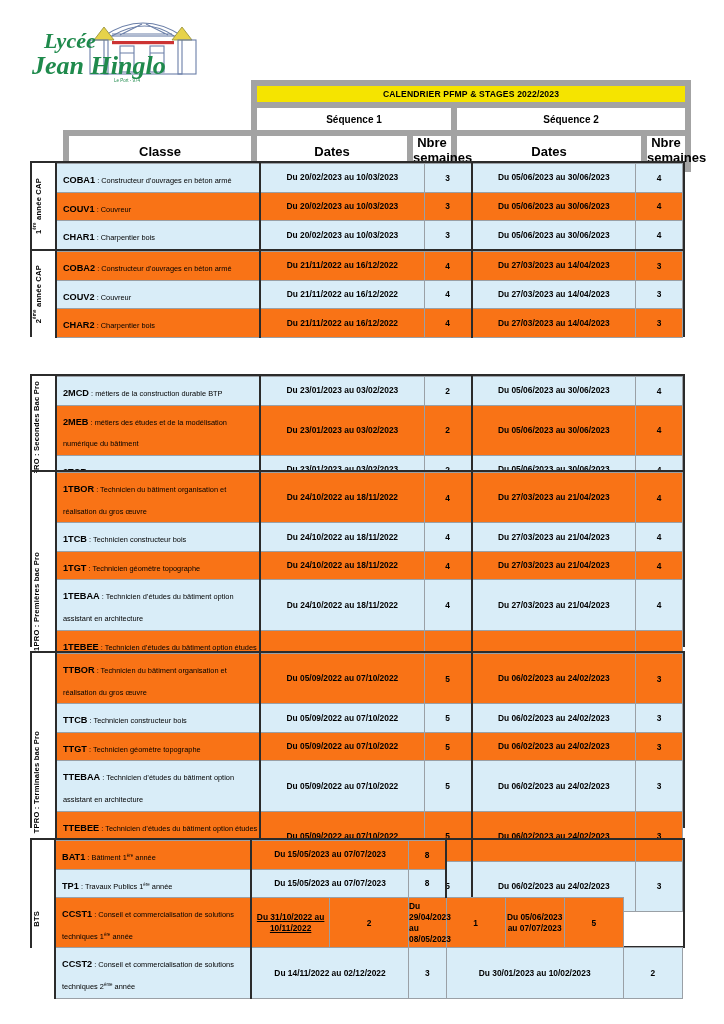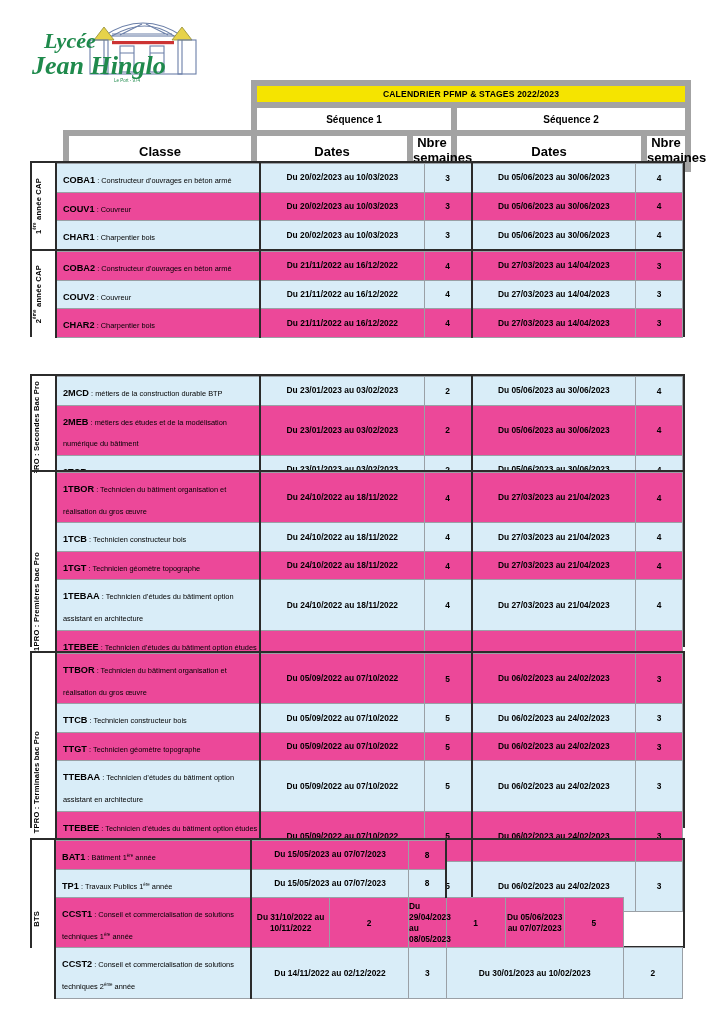--- a/index.html
+++ b/index.html
@@ -132,24 +132,24 @@
     font-size: 8.4px;
     border-right: 2px solid #2b2b2b;
   }
   td.nbre.last { border-right: 1px solid #9aa0a6; }
 
   .code { font-weight: bold; font-size: 9.2px; }
   .desc { font-size: 7.4px; }
   sup { font-size: 60%; vertical-align: super; }
 
   .blue { background: #d9edf8; }
-  .white { background: #ec4899; }
-
-  
-  .bts td.dates-a { width: 104px; text-align:center; font-weight:bold; font-size:8.4px; line-height:1.3;}
+  .white { background: #f97316; }
+
+  
+  .bts td.dates-a { width: 104px; text-align:center; font-weight:bold; font-size:8.4px; line-height:1.3;text-decoration:underline;}
   .bts td.nbre-a  { width: 36px; text-align:center; font-weight:bold; font-size:8.4px; }
   .bts td.dates-b { width: 104px; text-align:left; font-weight:bold; font-size:8.4px; line-height:1.3;}
   .bts td.nbre-b  { width: 36px; text-align:center; font-weight:bold; font-size:8.4px; }
   .bts td.dates-c { width: 104px; text-align:center; font-weight:bold; font-size:8.4px; line-height:1.3;margin-left:36px;}
   .bts td.nbre-c  { width: 36px; text-align:center; font-weight:bold; font-size:8.4px; }
   .bts td.noborder { border: none; background: transparent; }
   .bts td.hardright { border-right: 2px solid #2b2b2b; }
 </style>
 </head>
 <body>

